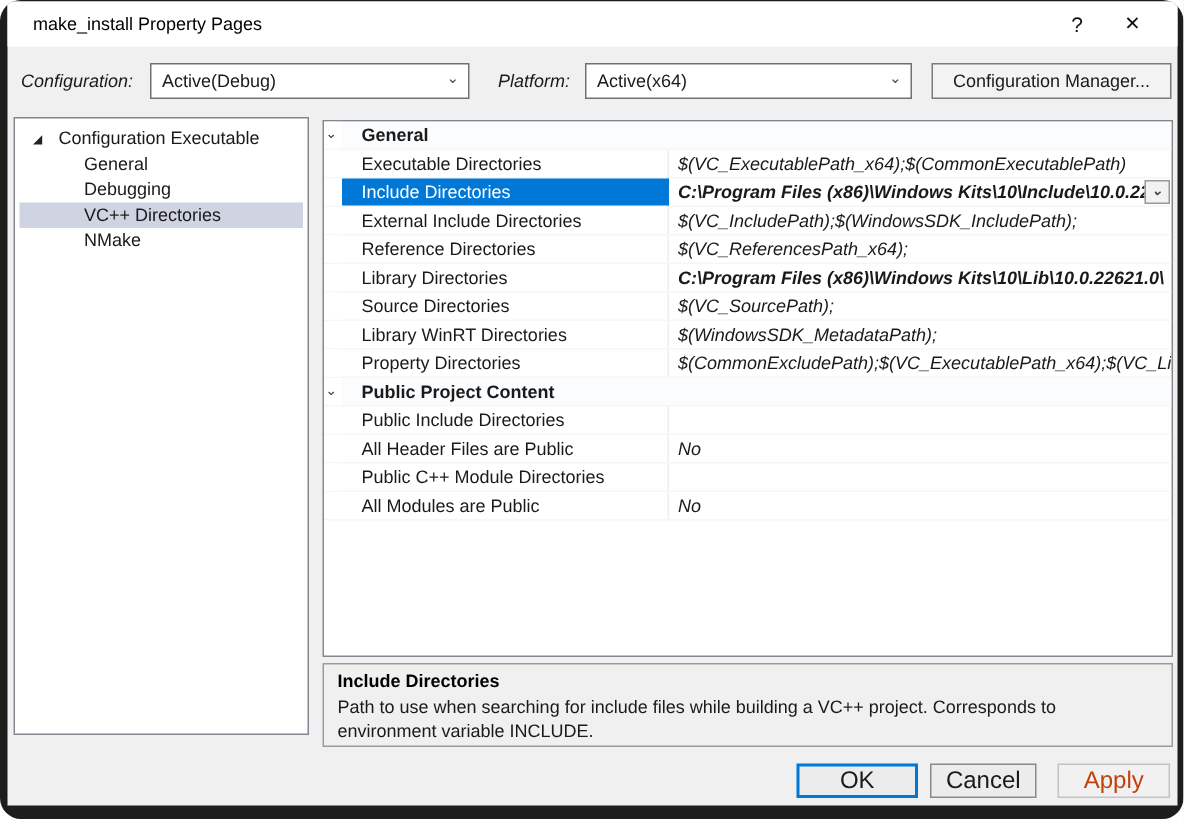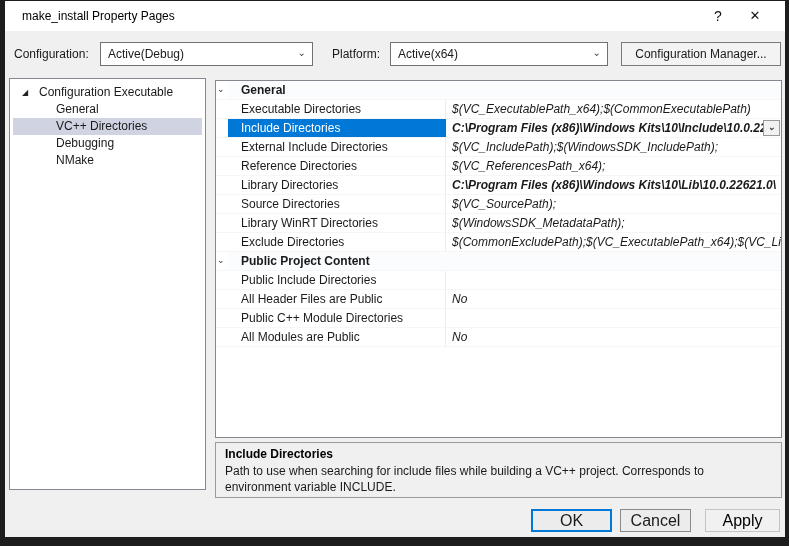--- a/index.html
+++ b/index.html
@@ -1,27 +1,27 @@
 <!DOCTYPE html>
 <html><head>
 <meta charset="utf-8">
 <style>
   html,body{margin:0;padding:0;}
-  #screen{position:relative;width:789px;height:546px;background:#1d1d1d;font-family:"Liberation Sans",sans-serif;overflow:hidden;}
+  #screen{position:relative;width:789px;height:546px;background:#1d1d1d;font-family:"Liberation Sans",sans-serif;overflow:hidden;border-radius:14px;}
   .dialog{position:absolute;left:5px;top:1px;width:780px;height:536px;background:#f0f0f0;}
 
   
   .titlebar{position:absolute;left:0;top:0;width:100%;height:30px;background:#ffffff;}
   .title{position:absolute;left:17px;top:0;line-height:30px;font-size:12px;color:#000;white-space:nowrap;}
   .cap-btn{position:absolute;top:0;width:32px;height:30px;text-align:center;line-height:30px;font-size:14px;color:#111;cursor:default;}
   .cap-help{right:51px;}
   .cap-close{right:14px;font-size:13px;}
 
   
-  .tb-label{position:absolute;top:41px;height:24px;line-height:24px;font-size:12px;color:#1a1a1a;white-space:nowrap;}
+  .tb-label{position:absolute;top:41px;height:24px;line-height:24px;font-size:12px;color:#1a1a1a;white-space:nowrap;font-style:italic;}
   .combo{position:absolute;top:41px;height:24px;background:#ffffff;border:1px solid #717171;box-sizing:border-box;font-size:12px;line-height:22px;color:#1a1a1a;padding-left:7px;white-space:nowrap;overflow:hidden;}
   .combo .chev{position:absolute;right:6px;top:0;line-height:20px;font-size:10px;color:#454545;}
   .cfg-mgr{position:absolute;top:41px;left:616px;width:160px;height:24px;background:#f3f3f3;border:1px solid #7a7a7a;box-sizing:border-box;text-align:center;line-height:22px;font-size:12px;color:#1a1a1a;}
 
   
   .tree{position:absolute;left:4px;top:77px;width:197px;height:412px;background:#ffffff;border:1px solid #828790;box-sizing:border-box;padding-top:5px;font-size:12px;}
   .tree-row{position:relative;height:17px;line-height:17px;margin:0 3px;white-space:nowrap;overflow:hidden;color:#1a1a1a;}
   .tree-row .arrow{position:absolute;left:9px;top:0;font-size:8px;line-height:17px;color:#222;}
   .tree-root-label{padding-left:26px;}
   .tree-child{padding-left:43px;}
@@ -42,21 +42,21 @@
 
   
   .descbox{position:absolute;left:210px;top:441px;width:567px;height:56px;background:#f0f0f0;border:1px solid #9b9b9b;box-sizing:border-box;padding:4px 9px;overflow:hidden;}
   .desc-title{font-size:12px;font-weight:bold;color:#000;margin-bottom:2px;}
   .desc-text{font-size:12px;color:#1a1a1a;line-height:16px;}
 
   
   .btn{position:absolute;top:508px;height:23px;box-sizing:border-box;text-align:center;font-size:16px;color:#1a1a1a;}
   .btn-ok{left:526px;width:81px;border:2px solid #0078d7;background:#ececec;line-height:19px;}
   .btn-cancel{left:615px;width:71px;border:1px solid #8a8a8a;background:#ececec;line-height:21px;}
-  .btn-apply{left:700px;width:75px;border:1px solid #c3c3c3;background:#f1f1f1;color:#000000;line-height:21px;}
+  .btn-apply{left:700px;width:75px;border:1px solid #c3c3c3;background:#f1f1f1;color:#c2410c;line-height:21px;}
 </style>
 </head>
 <body>
 
 <div id="screen">
   <div class="dialog">
 
     <div class="titlebar">
       <div class="title">make_install Property Pages</div>
       <div class="cap-btn cap-help">?</div>
@@ -76,25 +76,25 @@
     <div class="cfg-mgr">Configuration Manager...</div>
 
     <div class="tree">
       <div class="tree-row">
         <span class="arrow">◢</span>
         <span class="tree-root-label">Configuration Executable</span>
       </div>
       <div class="tree-row">
         <span class="tree-child">General</span>
       </div>
+      <div class="tree-row">
+        <span class="tree-child">Debugging</span>
+      </div>
       <div class="tree-row tree-sel">
         <span class="tree-child">VC++ Directories</span>
-      </div>
-      <div class="tree-row">
-        <span class="tree-child">Debugging</span>
       </div>
       <div class="tree-row">
         <span class="tree-child">NMake</span>
       </div>
     </div>
 
     <div class="grid">
 
       <div class="grow catrow">
         <div class="gutter">
@@ -143,21 +143,21 @@
       </div>
 
       <div class="grow">
         <div class="gutter"></div>
         <div class="gname">Library WinRT Directories</div>
         <div class="gval">$(WindowsSDK_MetadataPath);</div>
       </div>
 
       <div class="grow">
         <div class="gutter"></div>
-        <div class="gname">Exclude Directories</div>
+        <div class="gname">Property Directories</div>
         <div class="gval">$(CommonExcludePath);$(VC_ExecutablePath_x64);$(VC_LibraryPath_x64);</div>
       </div>
 
       <div class="grow catrow">
         <div class="gutter">
           <span class="schev">⌄</span>
         </div>
         <div class="cattitle">Public Project Content</div>
       </div>
 

